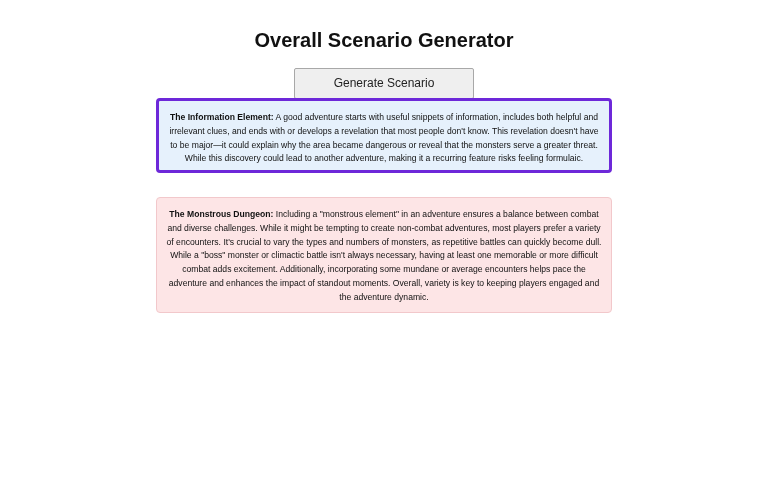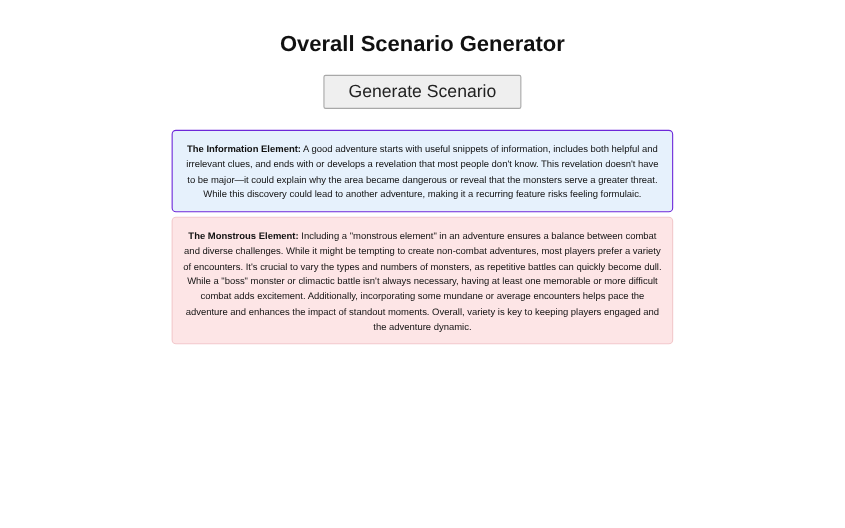--- a/index.html
+++ b/index.html
@@ -1,31 +1,31 @@
 <!DOCTYPE html>
 <html><head>
   <meta charset="utf-8">
   <style>
     html, body { margin: 0; padding: 0; background: #ffffff; }
     body { width: 768px; height: 480px; font-family: "Liberation Sans", sans-serif; color: #111; position: relative; overflow: hidden; }
     .title { position: absolute; top: 27px; left: 0; width: 768px; text-align: center; font-size: 20px; font-weight: bold; margin: 0; line-height: 26px; }
-    .gen-btn { position: absolute; top: 68px; left: 294px; width: 180px; height: 31px; box-sizing: border-box; background: #efefef; border: 1px solid #a8a8a8; border-radius: 2px; font-family: "Liberation Sans", sans-serif; font-size: 16px; color: #222; text-align: center; line-height: 29px; cursor: pointer; padding: 0; }
+    .gen-btn { position: absolute; top: 68px; left: 294px; width: 180px; height: 31px; box-sizing: border-box; background: #efefef; border: 1px solid #a8a8a8; border-radius: 2px; font-family: "Liberation Sans", sans-serif; font-size: 12px; color: #222; text-align: center; line-height: 29px; cursor: pointer; padding: 0; }
     .card { position: absolute; left: 156px; width: 456px; box-sizing: border-box; border-radius: 4px; text-align: center; font-size: 8.6px; line-height: 13.8px; padding: 10px 8px; }
-    .card.info { top: 118px; height: 75px; background: #e6f1fc; border: 1px solid #6d28d9; }
+    .card.info { top: 98px; height: 75px; background: #e6f1fc; border: 3px solid #6d28d9; }
     .card.monster { top: 197px; height: 116px; background: #fde5e6; border: 1px solid #f2c8cb; }
     .card b { font-weight: bold; }
   </style>
 </head>
 <body>
 
 <h1 class="title">Overall Scenario Generator</h1>
 
 <button class="gen-btn">Generate Scenario</button>
 
 <div class="card info">
   <b>The Information Element:</b> 
   <span>A good adventure starts with useful snippets of information, includes both helpful and irrelevant clues, and ends with or develops a revelation that most people don't know. This revelation doesn't have to be major—it could explain why the area became dangerous or reveal that the monsters serve a greater threat. While this discovery could lead to another adventure, making it a recurring feature risks feeling formulaic.</span>
 </div>
 
 <div class="card monster">
-  <b>The Monstrous Element:</b> 
+  <b>The Monstrous Dungeon:</b> 
   <span>Including a "monstrous element" in an adventure ensures a balance between combat and diverse challenges. While it might be tempting to create non-combat adventures, most players prefer a variety of encounters. It's crucial to vary the types and numbers of monsters, as repetitive battles can quickly become dull. While a "boss" monster or climactic battle isn't always necessary, having at least one memorable or more difficult combat adds excitement. Additionally, incorporating some mundane or average encounters helps pace the adventure and enhances the impact of standout moments. Overall, variety is key to keeping players engaged and the adventure dynamic.</span>
 </div>
 
 </body></html>

